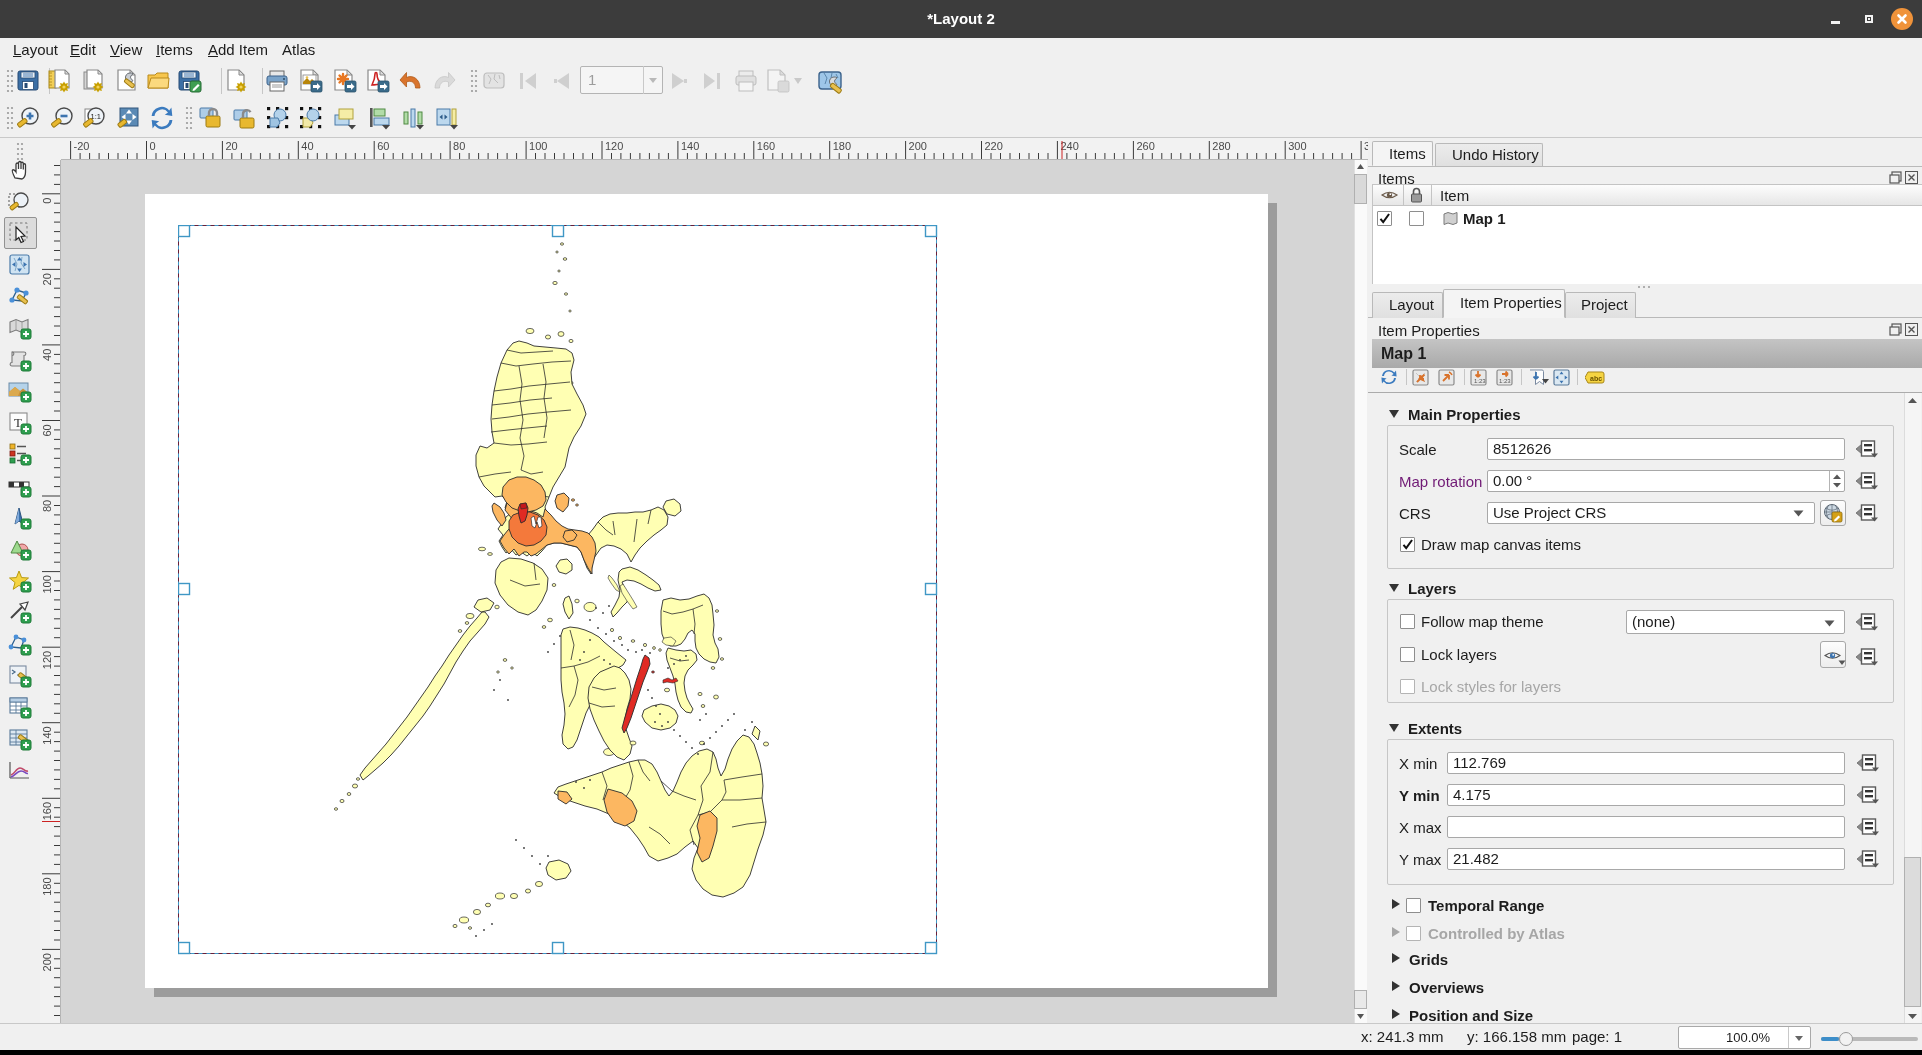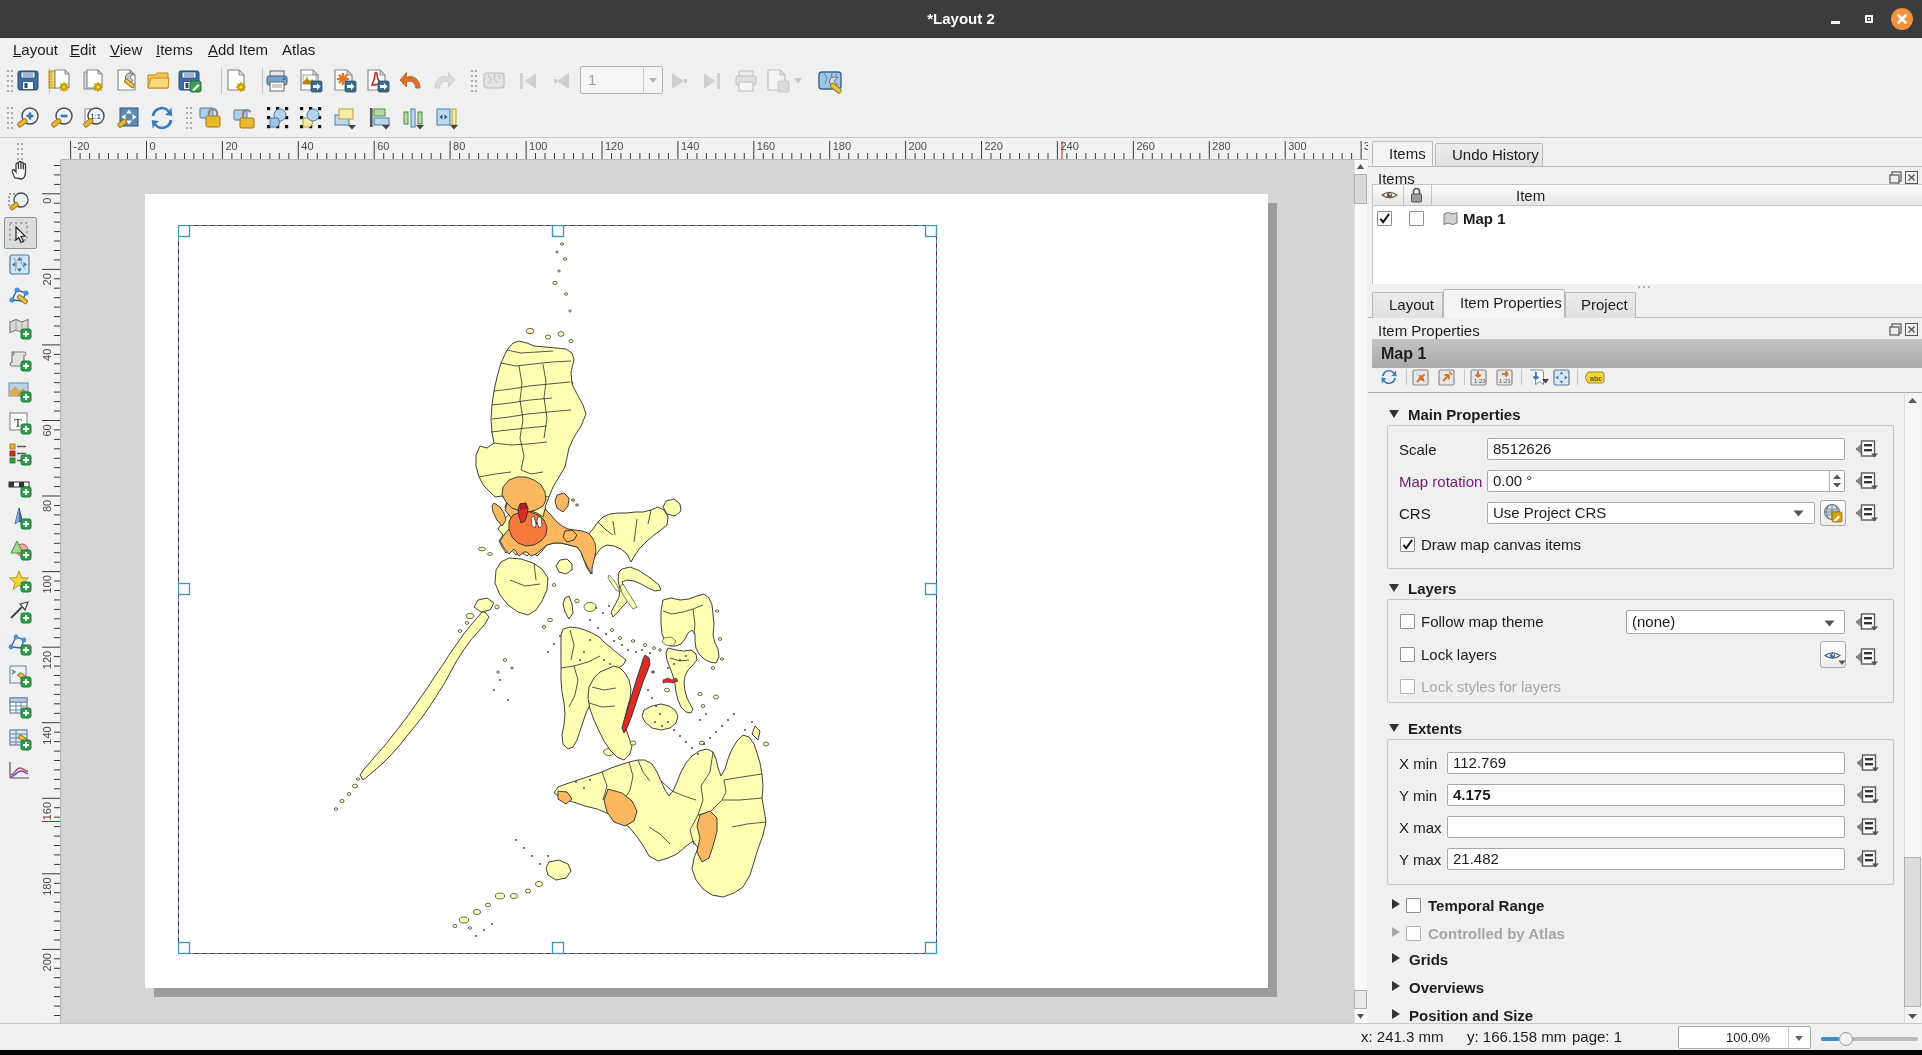--- a/index.html
+++ b/index.html
@@ -949,21 +949,21 @@
 <div class="abs" style="left:1431px;top:185px;width:1px;height:20px;background:#c4c4c4;"></div>
 <svg class="abs" style="left:1381px;top:189px;" width="17" height="12">
     <path d="M1 6 Q8.5 0.5 16 6 Q8.5 11.5 1 6 Z" fill="none" stroke="#6a5a4a" stroke-width="1.2"></path>
     <circle cx="8.5" cy="6" r="2.6" fill="#6a5a4a"></circle>
     <circle cx="9.3" cy="5.2" r="0.9" fill="#fff"></circle>
   </svg>
 <svg class="abs" style="left:1410px;top:187px;" width="13" height="16">
     <rect x="1.5" y="7" width="10" height="8" rx="1" fill="#9a9a9a" stroke="#555" stroke-width="1"></rect>
     <path d="M3.5 7 v-2.5 a3 3 0 0 1 6 0 V7" fill="none" stroke="#555" stroke-width="1.6"></path>
   </svg>
-<div class="abs" style="left:1516px;top:186px;height:20px;line-height:20px;font-size:15px;font-weight:normal;color:#1c1c1c;white-space:nowrap;">Item</div>
+<div class="abs" style="left:1440px;top:186px;height:20px;line-height:20px;font-size:15px;font-weight:normal;color:#1c1c1c;white-space:nowrap;">Item</div>
 <div class="abs" style="left:1372px;top:206px;width:550px;height:78px;background:#ffffff;border-left:1px solid #c4c4c4;"></div>
 <div class="abs" style="left:1377px;top:211px;width:15px;height:15px;background:#ffffff;border:1px solid #8e8e8e;border-radius:1px;"></div>
 <svg class="abs" style="left:1378px;top:212px;" width="13" height="13">
     <path d="M2.5 6.76 L5.2 10.14 L11.05 2" stroke="#111" stroke-width="2" fill="none"></path>
   </svg>
 <div class="abs" style="left:1409px;top:211px;width:15px;height:15px;background:#ffffff;border:1px solid #8e8e8e;border-radius:1px;"></div>
 <svg class="abs" style="left:1443px;top:211px;" width="15" height="15">
     <path d="M1 3 L5 1.5 L10 3 L14 1.5 L14 12 L10 13.5 L5 12 L1 13.5 Z" fill="#d0d0d0" stroke="#7a7a7a" stroke-width="1"></path>
   </svg>
 <div class="abs" style="left:1463px;top:209px;height:20px;line-height:20px;font-size:15px;font-weight:bold;color:#1c1c1c;white-space:nowrap;">Map 1</div>
@@ -1143,23 +1143,23 @@
 <div class="abs" style="left:1399px;top:754px;height:20px;line-height:20px;font-size:15px;font-weight:normal;color:#1c1c1c;white-space:nowrap;">X min</div>
 <div class="abs" style="left:1447px;top:752px;width:398px;height:22px;background:#ffffff;border:1px solid #a8a8a8;border-radius:2px;"></div>
 <div class="abs" style="left:1453px;top:753px;height:20px;line-height:20px;font-size:15px;font-weight:normal;color:#1c1c1c;white-space:nowrap;">112.769</div>
 <svg class="abs" style="left:1855px;top:754px;" width="25" height="18">
     <path d="M8 4 L8 14 L2 9 Z" fill="#8a8a8a" stroke="#6a6a6a" stroke-width="0.8"></path>
     <rect x="7.5" y="1" width="13" height="15" fill="#ffffff" stroke="#5a5a5a" stroke-width="1.4"></rect>
     <rect x="10" y="4" width="8" height="2.4" fill="#333"></rect>
     <rect x="10" y="9" width="8" height="2.4" fill="#333"></rect>
     <path d="M17 13.5 h7 l-3.5 4 Z" fill="#555"></path>
   </svg>
-<div class="abs" style="left:1399px;top:786px;height:20px;line-height:20px;font-size:15px;font-weight:normal;color:#1c1c1c;white-space:nowrap;">Y min</div>
+<div class="abs" style="left:1399px;top:786px;height:20px;line-height:20px;font-size:15px;font-weight:bold;color:#1c1c1c;white-space:nowrap;">Y min</div>
 <div class="abs" style="left:1447px;top:784px;width:398px;height:22px;background:#ffffff;border:1px solid #a8a8a8;border-radius:2px;"></div>
-<div class="abs" style="left:1453px;top:785px;height:20px;line-height:20px;font-size:15px;font-weight:bold;color:#1c1c1c;white-space:nowrap;">4.175</div>
+<div class="abs" style="left:1453px;top:785px;height:20px;line-height:20px;font-size:15px;font-weight:normal;color:#1c1c1c;white-space:nowrap;">4.175</div>
 <svg class="abs" style="left:1855px;top:786px;" width="25" height="18">
     <path d="M8 4 L8 14 L2 9 Z" fill="#8a8a8a" stroke="#6a6a6a" stroke-width="0.8"></path>
     <rect x="7.5" y="1" width="13" height="15" fill="#ffffff" stroke="#5a5a5a" stroke-width="1.4"></rect>
     <rect x="10" y="4" width="8" height="2.4" fill="#333"></rect>
     <rect x="10" y="9" width="8" height="2.4" fill="#333"></rect>
     <path d="M17 13.5 h7 l-3.5 4 Z" fill="#555"></path>
   </svg>
 <div class="abs" style="left:1399px;top:818px;height:20px;line-height:20px;font-size:15px;font-weight:normal;color:#1c1c1c;white-space:nowrap;">X max</div>
 <div class="abs" style="left:1447px;top:816px;width:398px;height:22px;background:#ffffff;border:1px solid #a8a8a8;border-radius:2px;"></div>
 <div class="abs" style="left:1453px;top:817px;height:20px;line-height:20px;font-size:15px;font-weight:normal;color:#1c1c1c;white-space:nowrap;margin-top:36px;">130.765</div>

